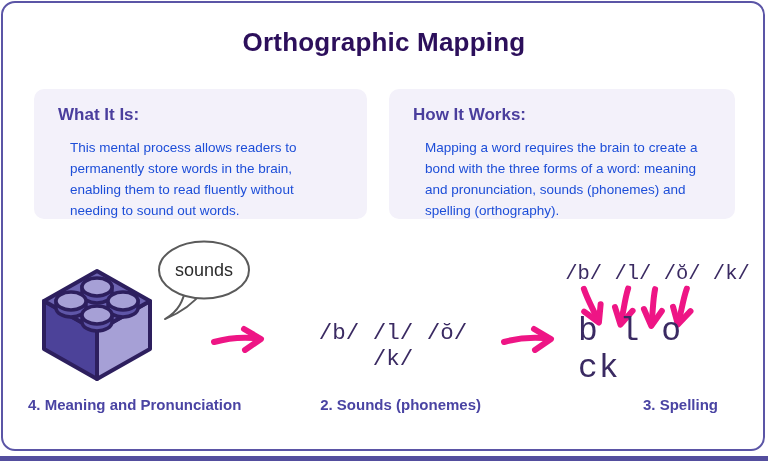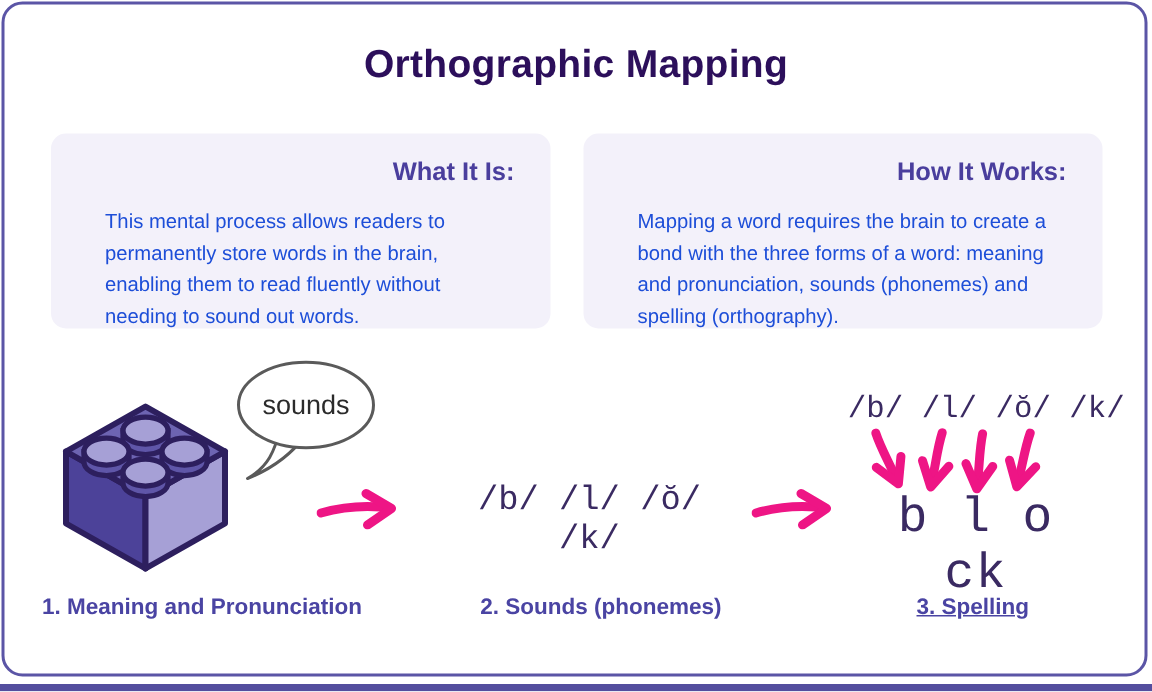--- a/index.html
+++ b/index.html
@@ -21,47 +21,47 @@
     position:absolute;left:0;top:27px;width:768px;text-align:center;
     font-size:26px;font-weight:bold;color:#2c0f5b;letter-spacing:0.2px;
   }
   .info-box{
     position:absolute;top:89px;height:130px;background:#f3f1fa;
     border-radius:10px;box-sizing:border-box;padding:16px 24px 0 24px;
   }
   .box-what{left:34px;width:333px;}
   .box-how{left:389px;width:346px;}
   .box-heading{
-    font-size:17px;font-weight:bold;color:#4a3e9d;margin:0 0 8px 0;text-align:right;
+    font-size:17px;font-weight:bold;color:#4a3e9d;margin:0 0 8px 0;
   }
   .box-body{
     font-size:13.5px;line-height:21px;color:#1d4ed8;margin:12px;
   }
   .abs{position:absolute;}
   .diagram-text{color:#3a2a62;font-family:Liberation Mono, monospace;}
   .phonemes-middle{
     left:298px;top:320px;width:190px;text-align:center;font-size:22.5px;
   }
   .phonemes-top{
     left:565px;top:262px;width:185px;text-align:center;font-size:20.5px;
   }
   .spelled-word{
-    left:578px;top:327px;width:145px;text-align:center;font-size:33px;
+    left:578px;top:313px;width:145px;text-align:left;font-size:33px;
     letter-spacing:1px;
   }
   .bubble-word{
     left:155px;top:260px;width:98px;text-align:center;font-size:18px;
     color:#2b2b2b;
   }
   .step-label{
     top:396px;font-size:15px;font-weight:bold;color:#4a44a3;
   }
   .step1{left:28px;}
   .step2{left:316px;width:165px;text-align:right;}
-  .step3{left:611px;width:85px;text-decoration:underline;}
+  .step3{left:638px;width:85px;text-align:center;}
   svg{display:block;}
 </style>
 </head>
 <body>
 
 <div class="stage">
 
   <div class="card"></div>
 
   <div class="page-title">Orthographic Mapping</div>
@@ -146,18 +146,18 @@
   </div>
   <div class="abs" style="left:669px;top:285px;transform:rotate(14deg);">
     <svg width="26" height="46" viewBox="0 0 26 46" fill="none">
       <path d="M13,3 C12,13 13,23 13,33" stroke="#ee1585" stroke-width="6" stroke-linecap="round"></path>
       <path d="M4,24 L13,40 L22,24" stroke="#ee1585" stroke-width="6" stroke-linecap="round" stroke-linejoin="round"></path>
     </svg>
   </div>
 
   <div class="abs diagram-text spelled-word">b l o ck</div>
 
-  <div class="abs step-label step1">1. Meaning and Pronunciation</div>
+  <div class="abs step-label step1">4. Meaning and Pronunciation</div>
   <div class="abs step-label step2">2. Sounds (phonemes)</div>
   <div class="abs step-label step3">3. Spelling</div>
 
   <div class="bottom-bar"></div>
 </div>
 
 </body></html>

